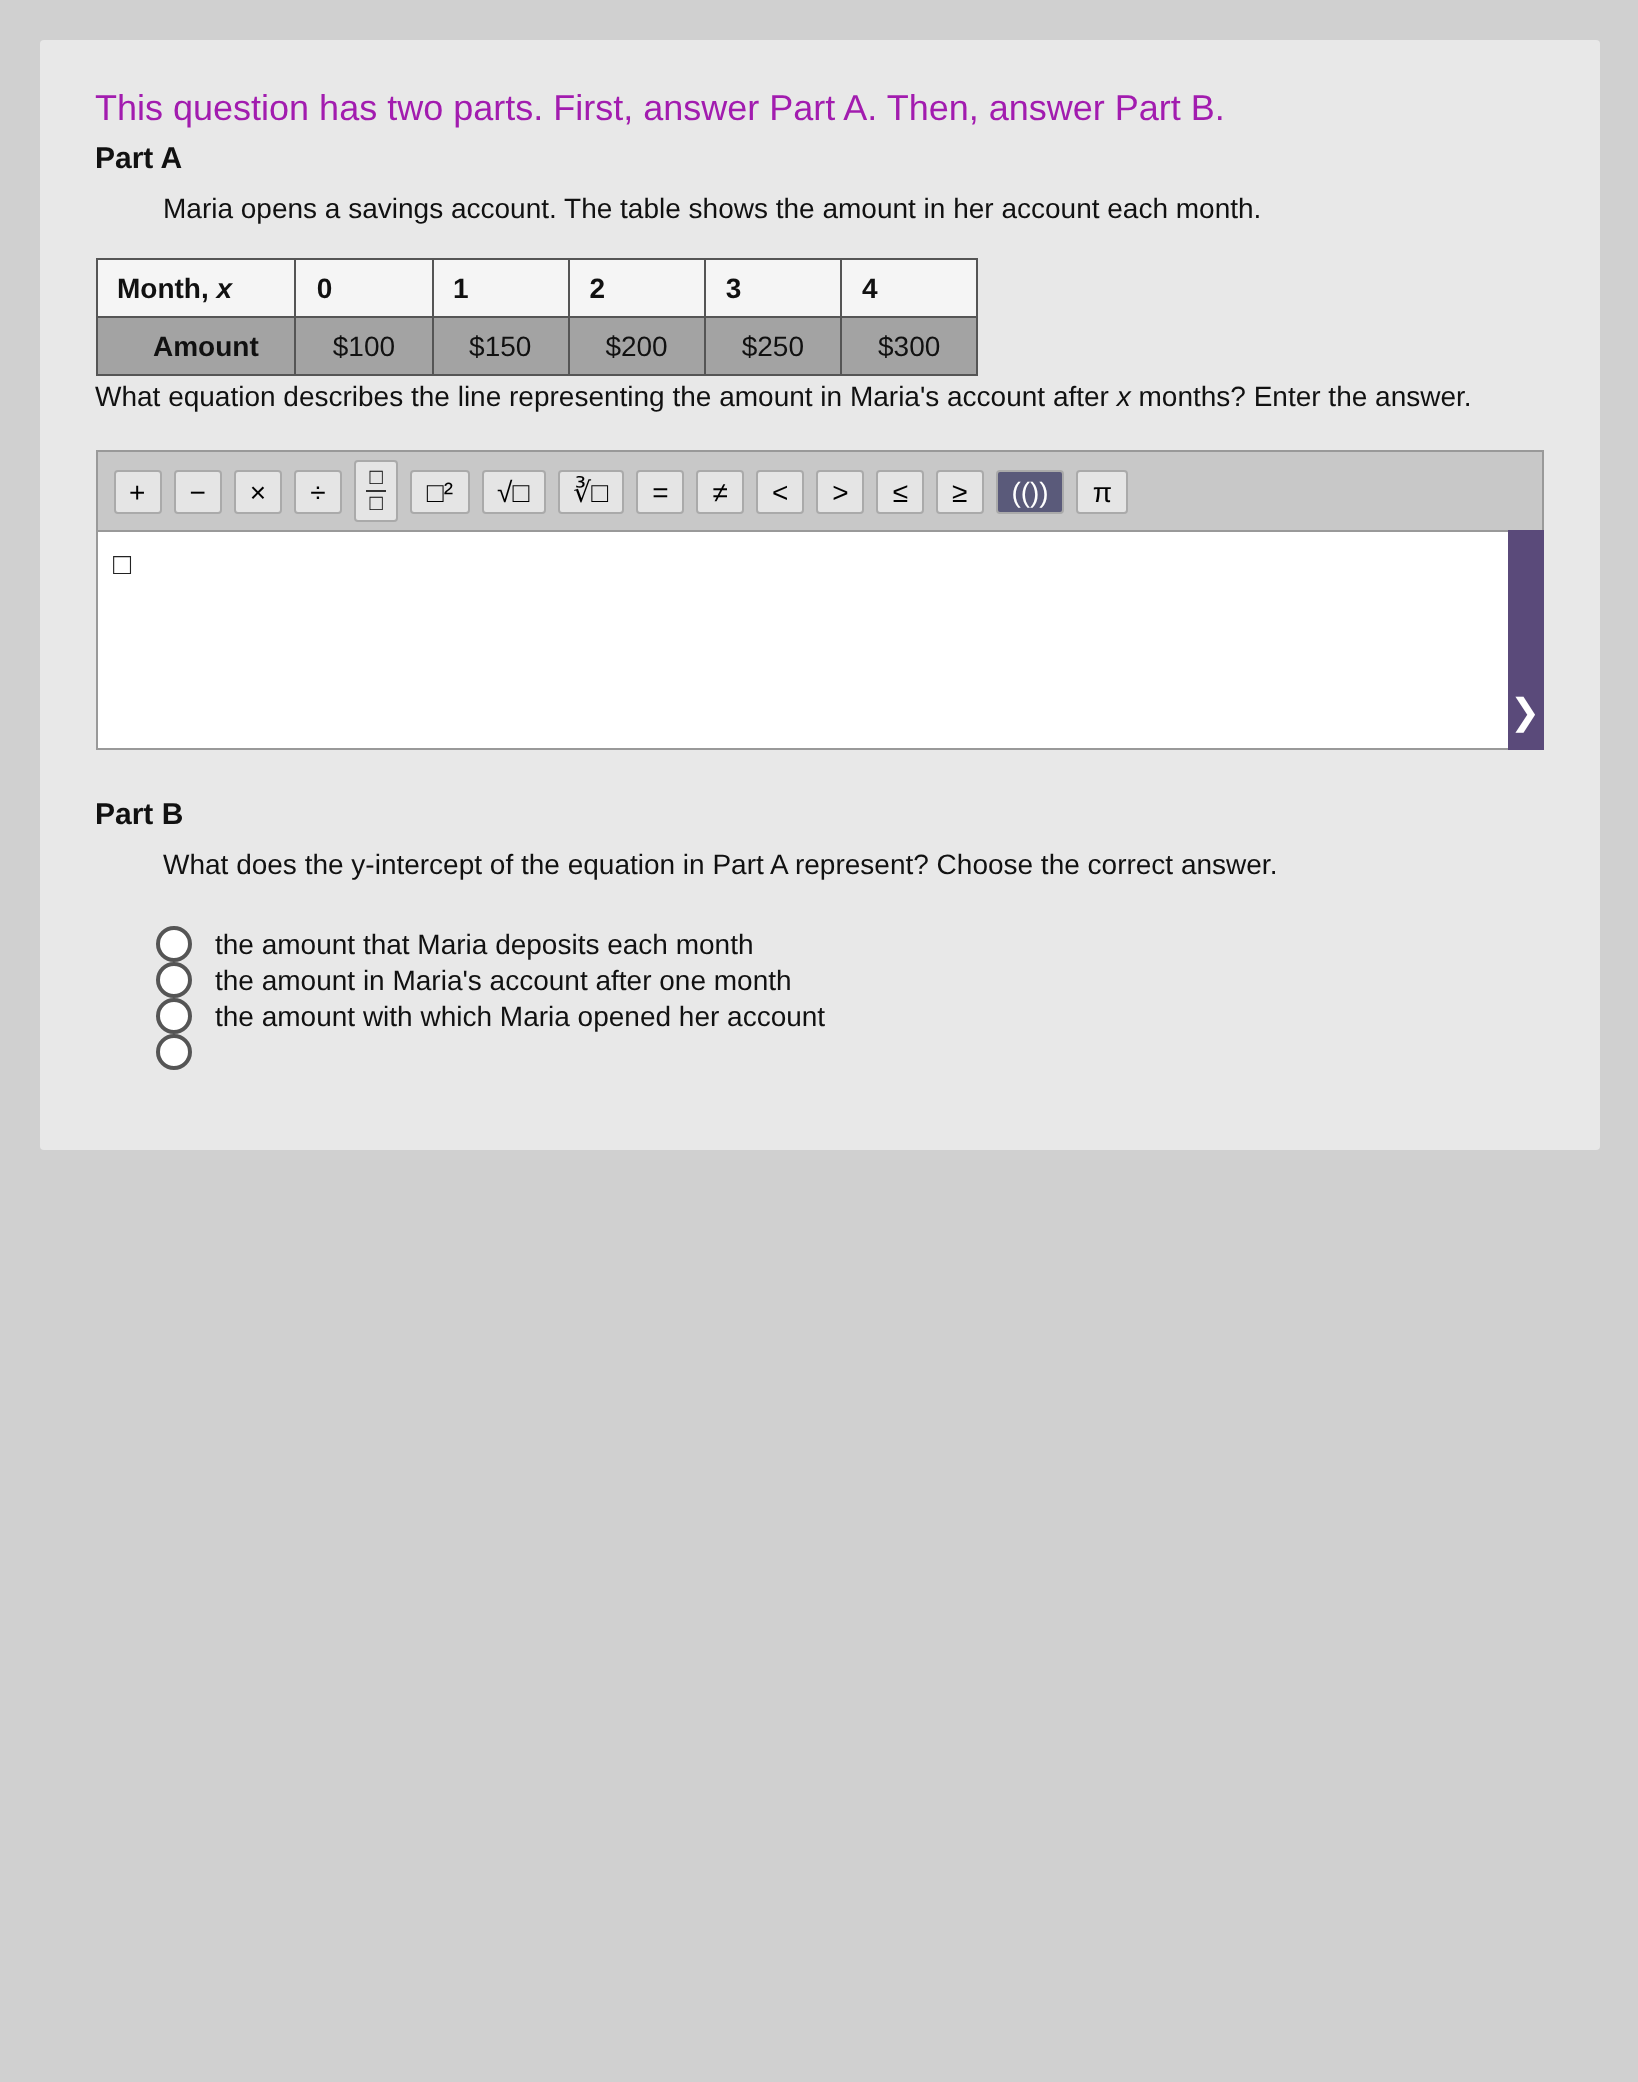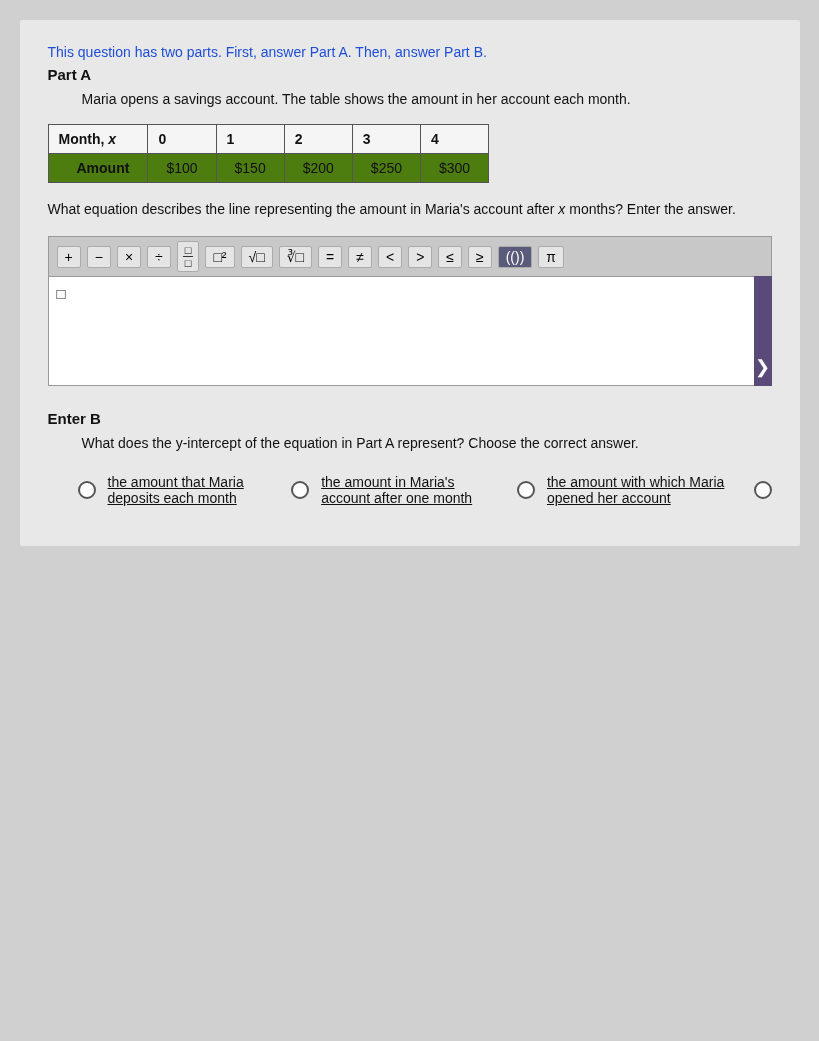--- a/index.html
+++ b/index.html
@@ -15,40 +15,39 @@
       align-items: flex-start;
     }
     .page {
       background: #e8e8e8;
       width: 780px;
       margin: 20px auto;
       padding: 24px 28px 40px 28px;
       border-radius: 2px;
     }
     .intro-text {
-      font-size: 14px;
-      color: #1d4ed8;
+      font-size: 18px;
+      color: #a21caf;
       margin-bottom: 6px;
     }
     .part-label {
       font-weight: bold;
       font-size: 15px;
       margin-bottom: 6px;
     }
     .part-desc {
       font-size: 14px;
       margin-bottom: 14px;
       line-height: 1.5;
       margin-left: 34px;
     }
     
     .data-table {
       border-collapse: collapse;
-      margin-bottom: 16px;
-      background: #4d7c0f;
+      background: #a3a3a3;
     }
     .data-table th, .data-table td {
       border: 1.5px solid #555;
       padding: 6px 18px;
       text-align: right;
       font-size: 14px;
       min-width: 60px;
     }
     .data-table th {
       font-weight: bold;
@@ -126,24 +125,22 @@
     .math-input-wrapper {
       position: relative;
     }
     
     .part-b-section {
       margin-top: 24px;
     }
     .answer-choices {
       margin-top: 20px;
       display: flex;
-      flex-direction: row;
-      gap: 22px;
+      flex-direction: column;
       padding-left: 30px;
-      text-decoration: underline;
     }
     .answer-choice {
       display: flex;
       align-items: center;
       gap: 12px;
       font-size: 14px;
       cursor: pointer;
     }
     .radio-outer {
       width: 18px;
@@ -236,21 +233,21 @@
   <div class="math-input-wrapper">
     <div class="math-input-area" contenteditable="true" style="padding-right: 26px; cursor: text;">
       <span class="math-input-cursor">□</span>
     </div>
     <div class="math-scrollbar">
       <span class="math-scrollbar-thumb">❯</span>
     </div>
   </div>
 
   <div class="part-b-section">
-    <p class="part-label">Enter B</p>
+    <p class="part-label">Part B</p>
     <p class="part-desc">What does the y-intercept of the equation in Part A represent? Choose the correct answer.</p>
 
     <div class="answer-choices">
       <label class="answer-choice">
         <div class="radio-outer">
             <div class="radio-inner"></div>
           </div>
         <span>the amount that Maria deposits each month</span>
       </label>
       <label class="answer-choice">

